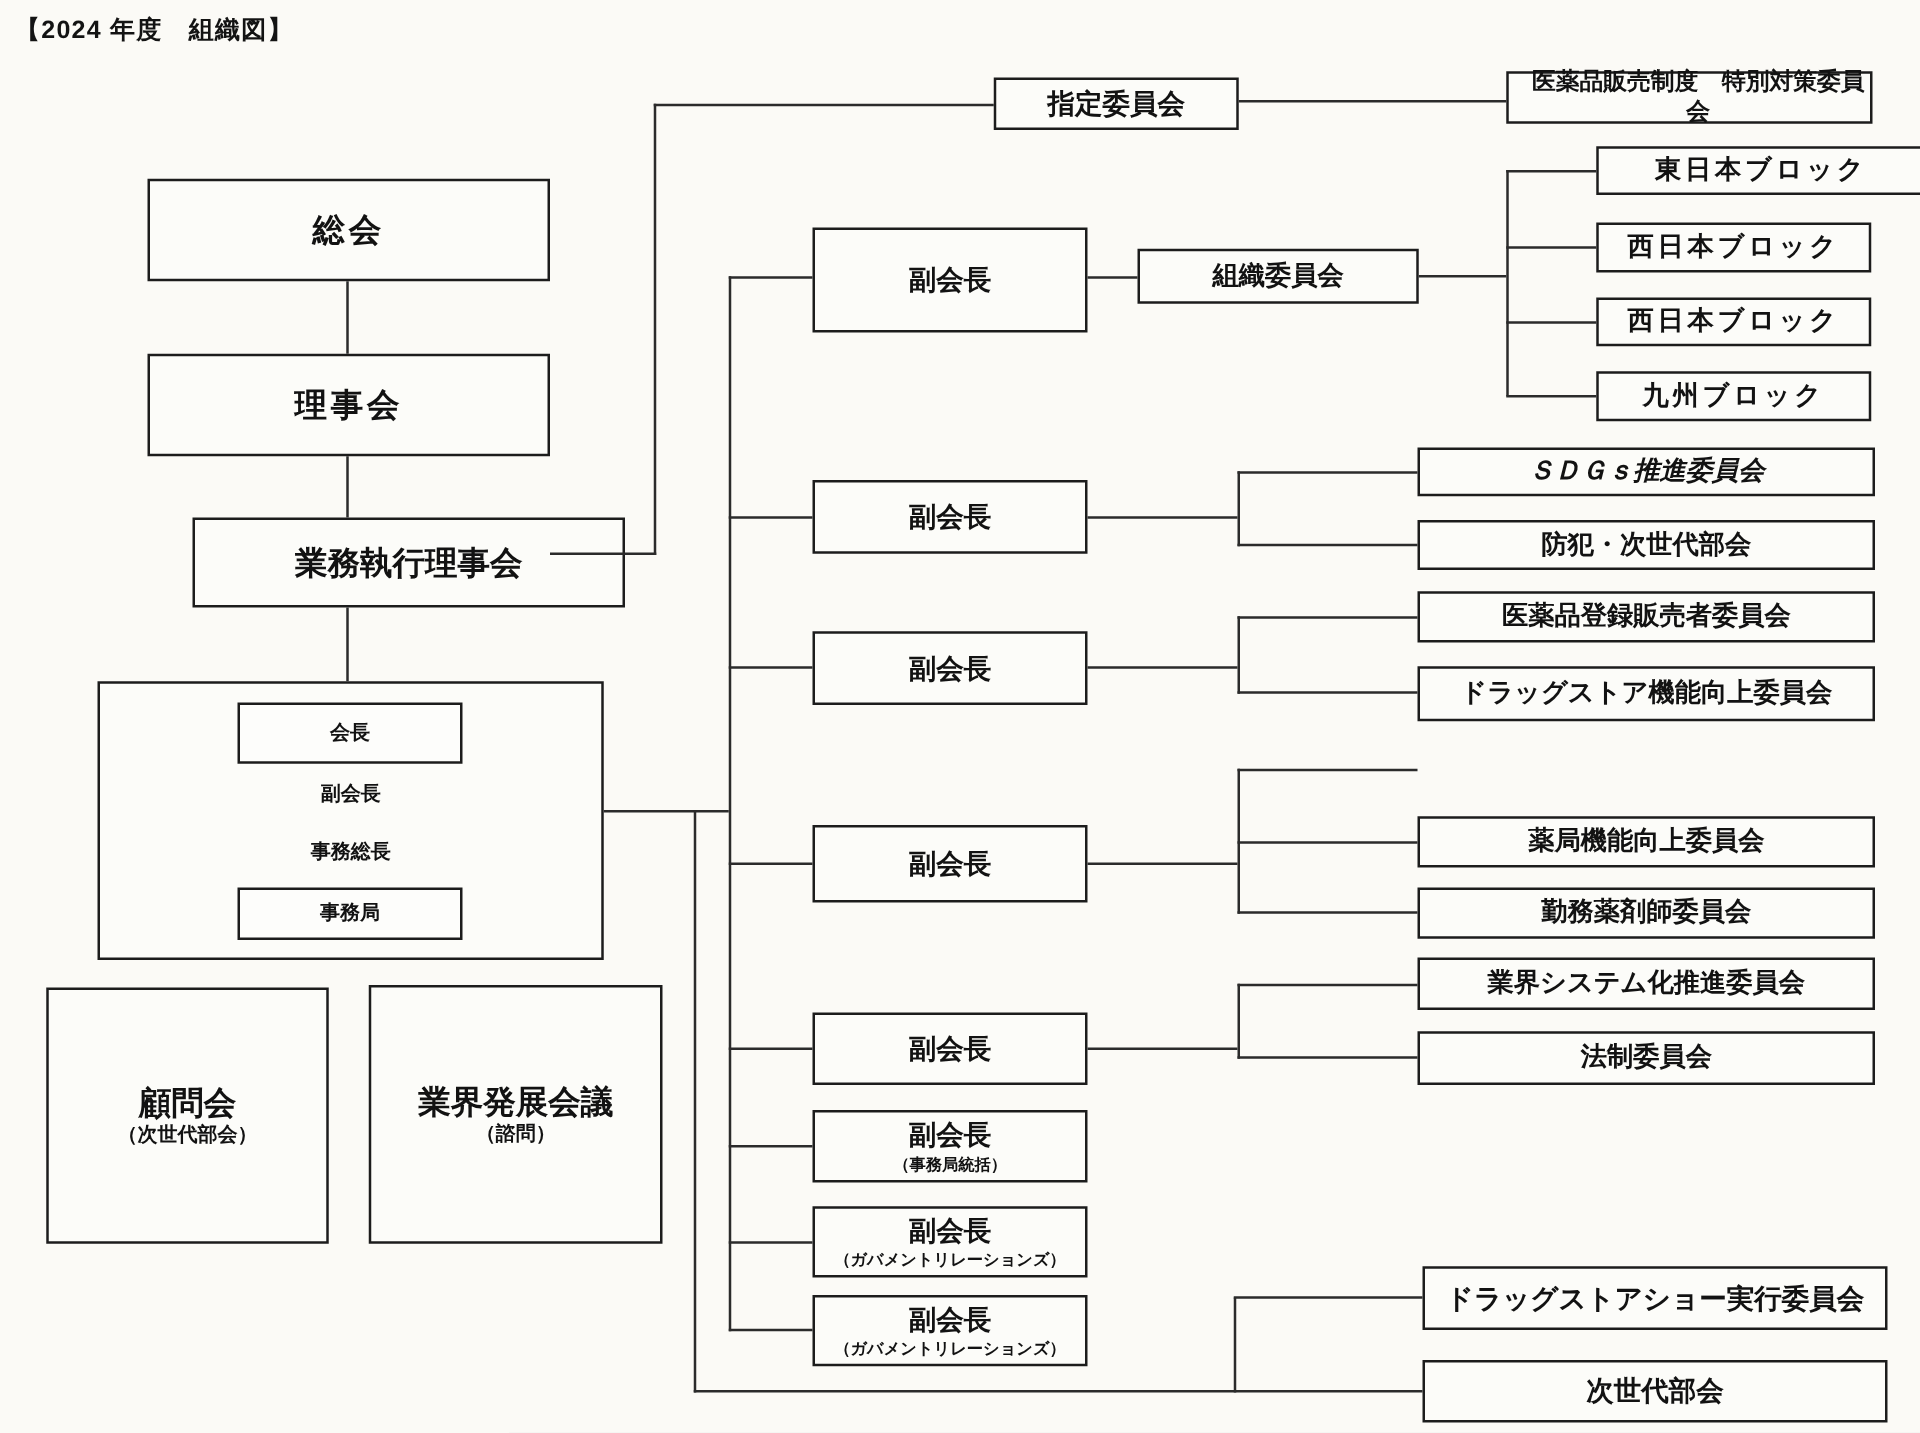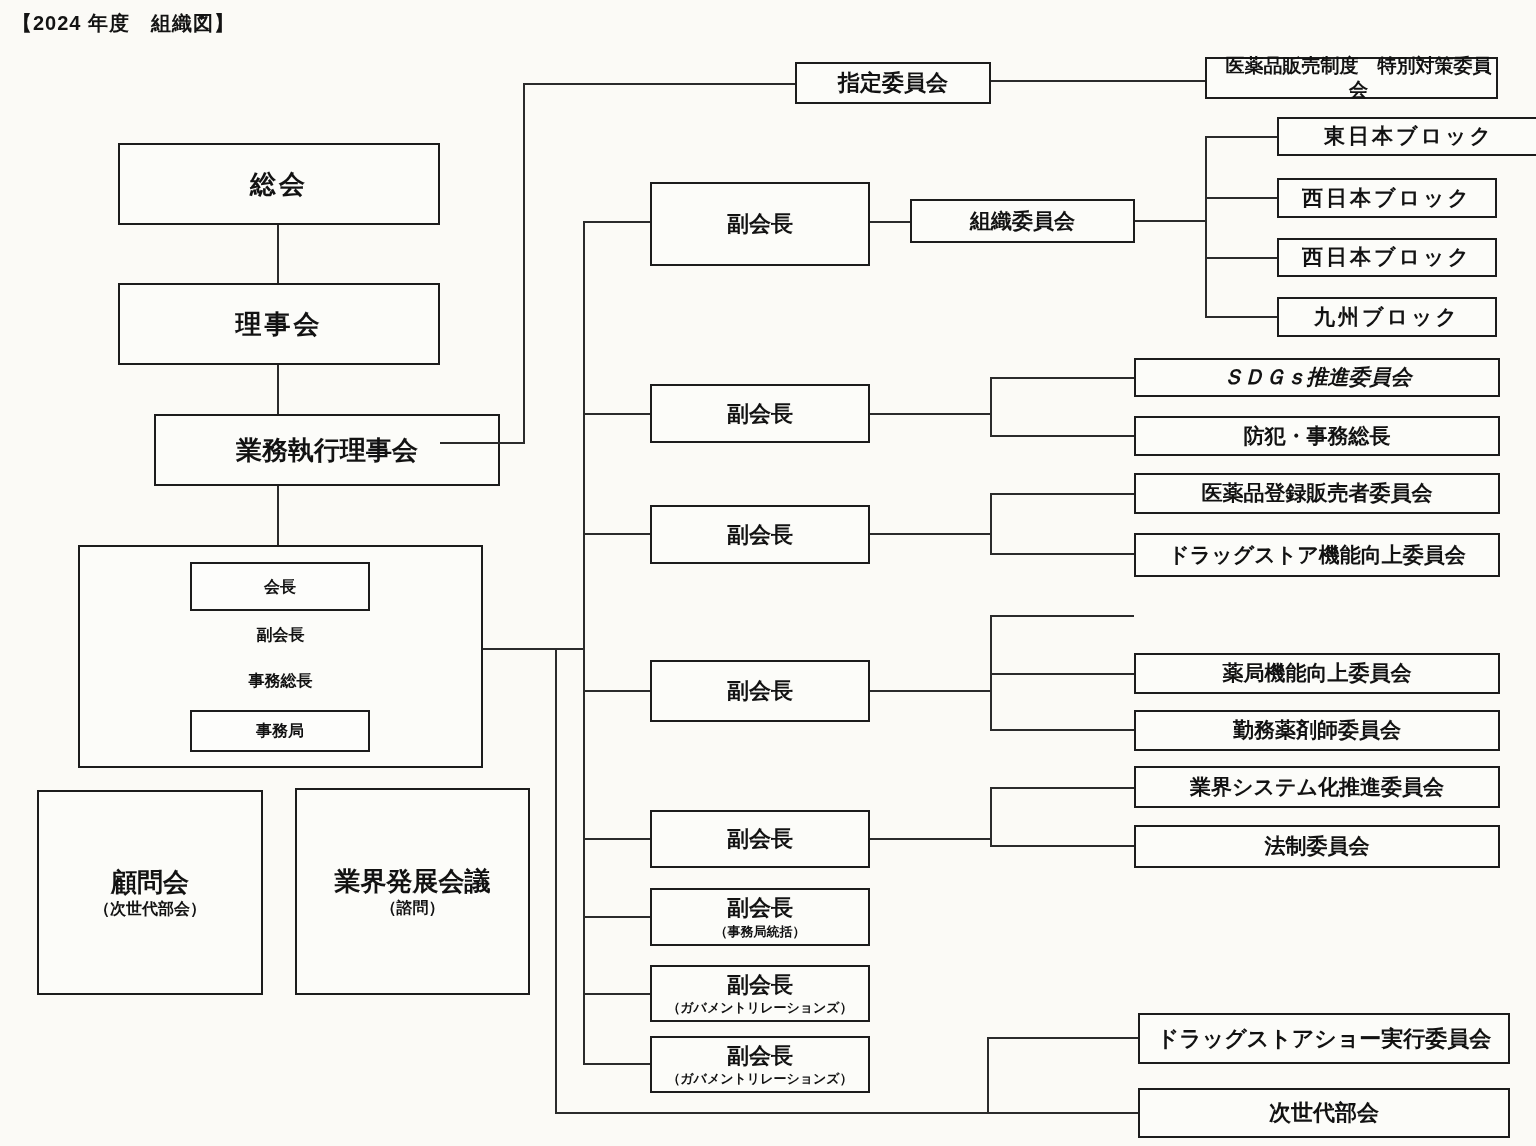--- a/index.html
+++ b/index.html
@@ -81,21 +81,21 @@
     <span class="note">（ガバメントリレーションズ）</span>
   </div>
 
   <div class="box fs21" style="left:910px;top:199px;width:225px;height:44px;">組織委員会</div>
   <div class="box fs21 lsp" style="left:1277px;top:117px;width:264px;height:39px;">東日本ブロック</div>
   <div class="box fs21 lsp" style="left:1277px;top:178px;width:220px;height:40px;">西日本ブロック</div>
   <div class="box fs21 lsp" style="left:1277px;top:238px;width:220px;height:39px;">西日本ブロック</div>
   <div class="box fs21 lsp" style="left:1277px;top:297px;width:220px;height:40px;">九州ブロック</div>
 
   <div class="box fs21" style="left:1134px;top:358px;width:366px;height:39px;font-style:italic;">ＳＤＧｓ推進委員会</div>
-  <div class="box fs21" style="left:1134px;top:416px;width:366px;height:40px;">防犯・事務総長</div>
+  <div class="box fs21" style="left:1134px;top:416px;width:366px;height:40px;">防犯・次世代部会</div>
   <div class="box fs21" style="left:1134px;top:473px;width:366px;height:41px;">医薬品登録販売者委員会</div>
   <div class="box fs21" style="left:1134px;top:533px;width:366px;height:44px;">ドラッグストア機能向上委員会</div>
   <div class="box fs21" style="left:1134px;top:653px;width:366px;height:41px;">薬局機能向上委員会</div>
   <div class="box fs21" style="left:1134px;top:710px;width:366px;height:41px;">勤務薬剤師委員会</div>
   <div class="box fs21" style="left:1134px;top:766px;width:366px;height:42px;">業界システム化推進委員会</div>
   <div class="box fs21" style="left:1134px;top:825px;width:366px;height:43px;">法制委員会</div>
 
   <div class="box fs22" style="left:1138px;top:1013px;width:372px;height:51px;">ドラッグストアショー実行委員会</div>
   <div class="box fs22" style="left:1138px;top:1088px;width:372px;height:50px;">次世代部会</div>
 

